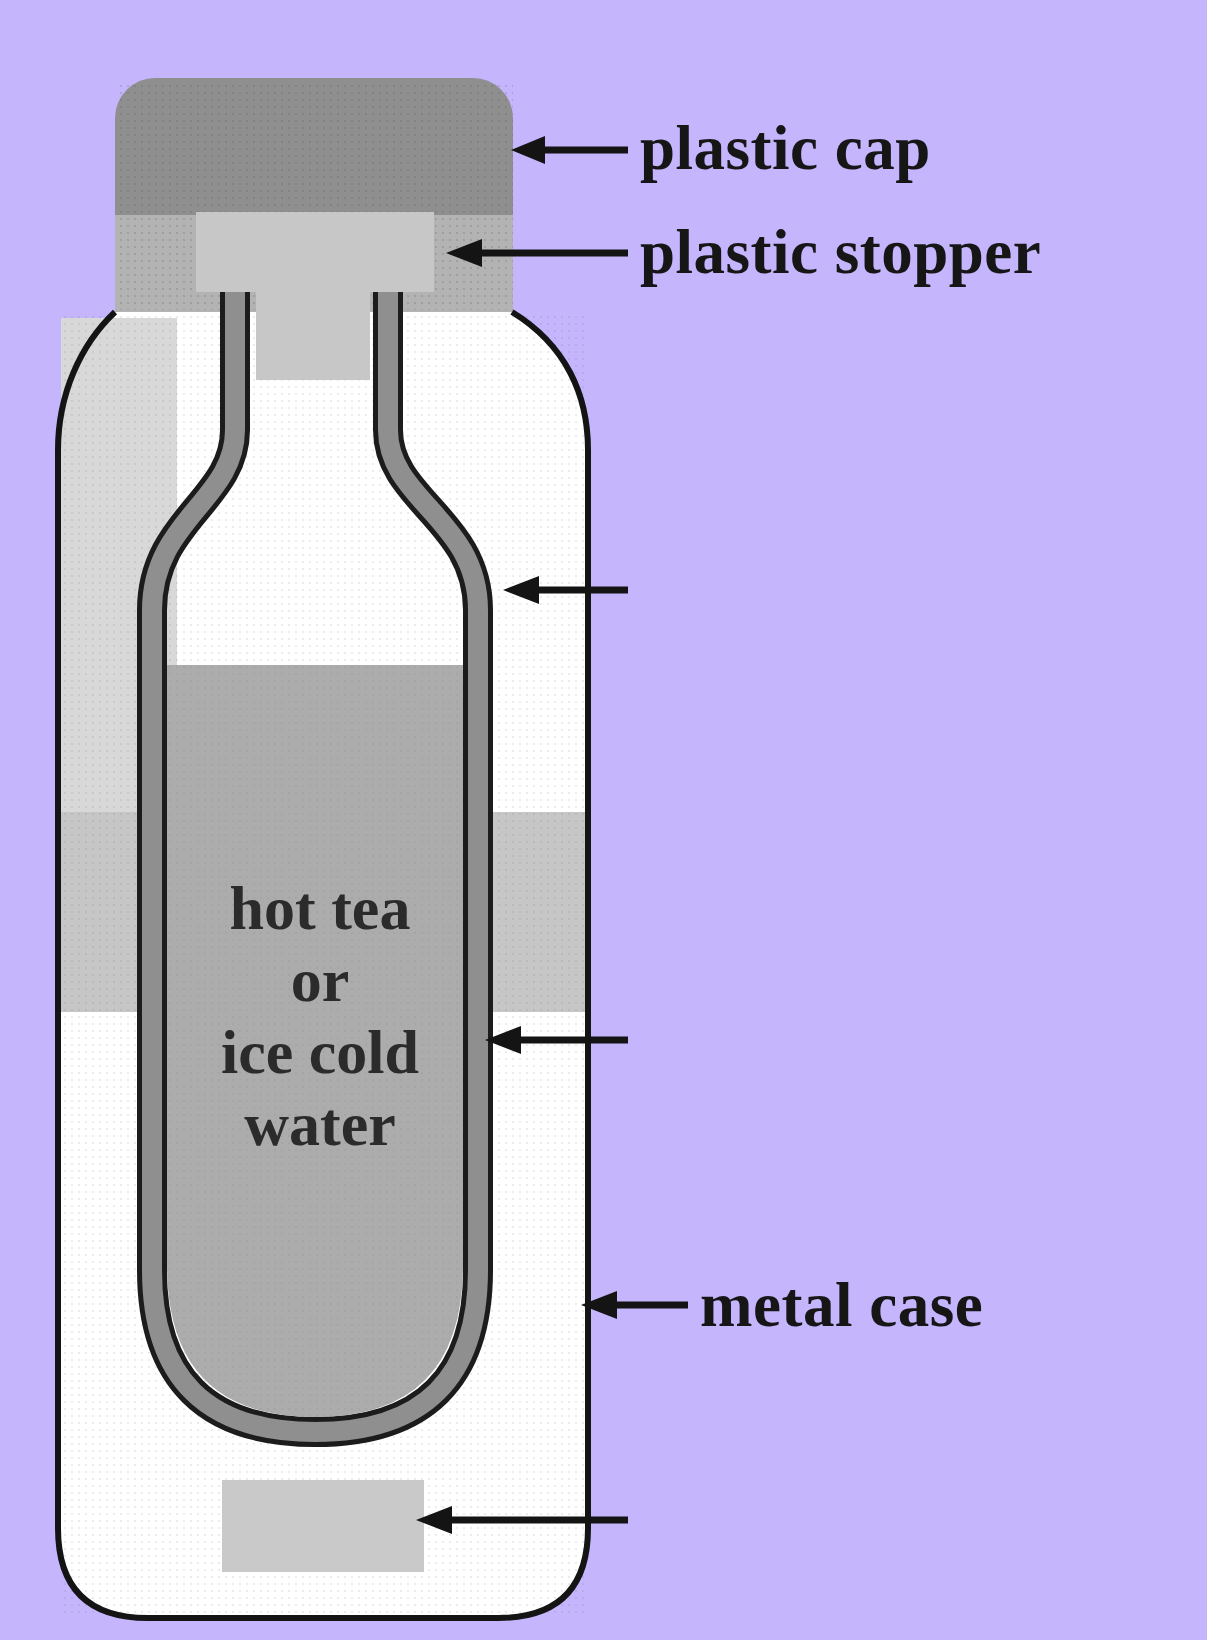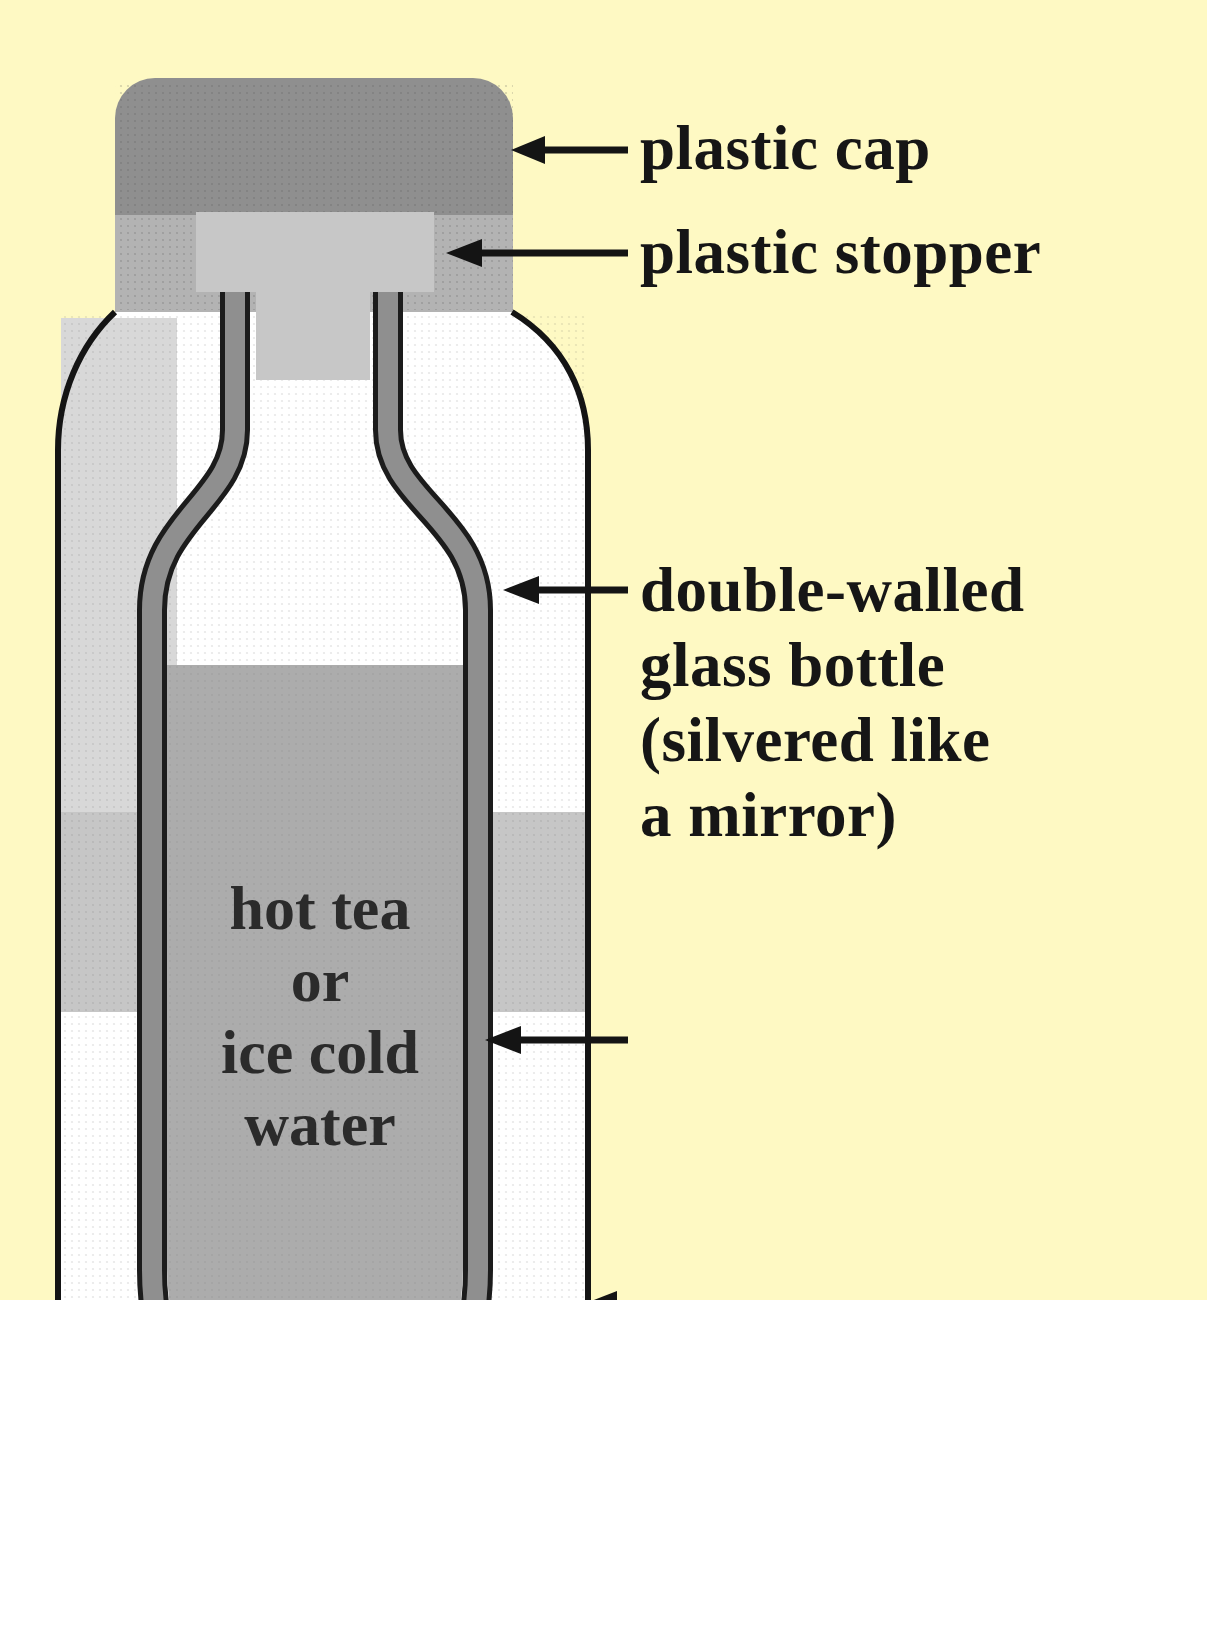--- a/index.html
+++ b/index.html
@@ -4,22 +4,22 @@
 <style>
   html, body {
     margin: 0;
     padding: 0;
     background: #ffffff;
     font-family: "Liberation Serif", serif;
   }
   .stage {
     position: relative;
     width: 1207px;
-    height: 1300px;
-    background: #fef9c3;
+    height: 1640px;
+    background: #c4b5fd;
     overflow: hidden;
   }
   .diagram-svg {
     position: absolute;
     left: 0;
     top: 0;
   }
   .label {
     position: absolute;
     font-size: 63px;
@@ -137,26 +137,23 @@
     <g>
       <line class="arrow-line" x1="628" y1="1520" x2="450" y2="1520"></line>
       <polygon class="arrow-head" points="416,1520 452,1506 452,1534"></polygon>
     </g>
   </svg>
 
   <div class="label" style="left:640px; top:111px;">plastic cap</div>
 
   <div class="label" style="left:640px; top:215px;">plastic stopper</div>
 
-  <div class="label" style="left:640px; top:553px;">double-walled
-glass bottle
-(silvered like
-a mirror)</div>
 
 
+  <div class="label" style="left:700px; top:1268px;">metal case</div>
 
 
   <div class="contents-label">hot tea
 or
 ice cold
 water</div>
 
 </div>
 
 </body></html>

